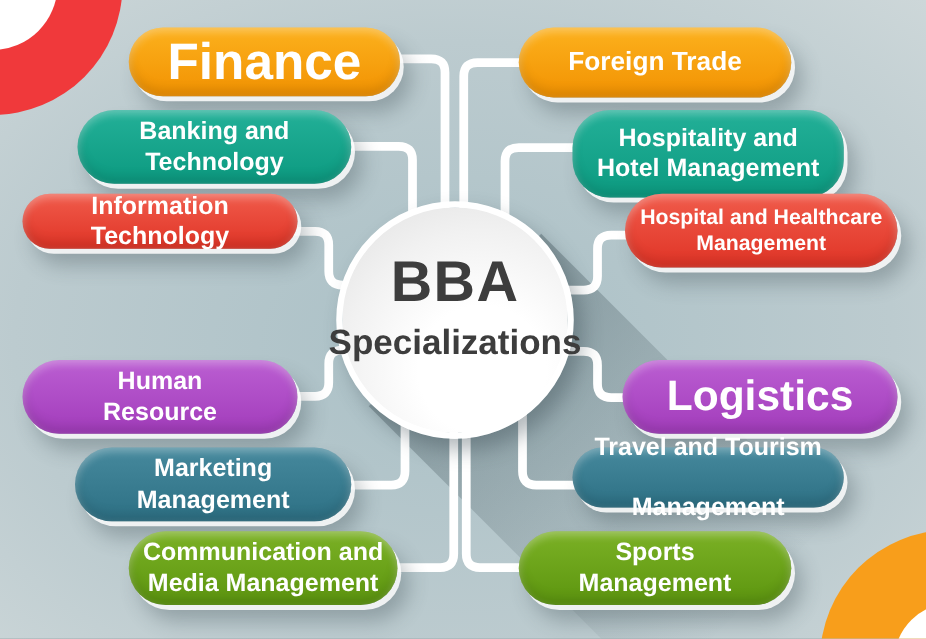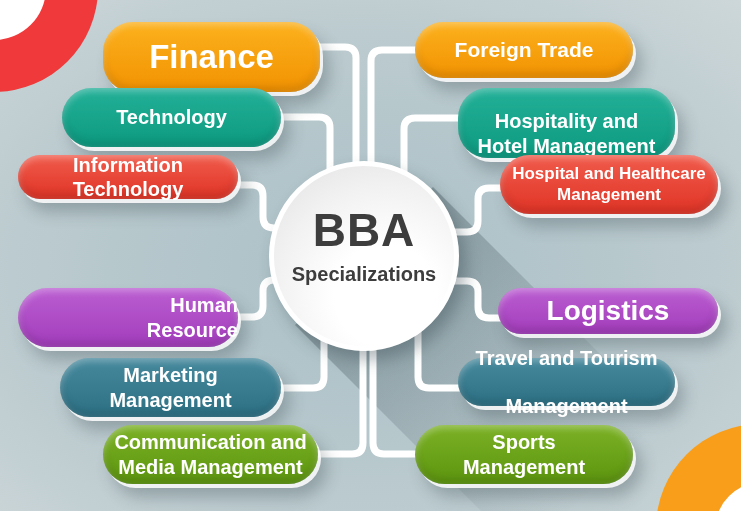--- a/index.html
+++ b/index.html
@@ -29,44 +29,44 @@
                9px 13px 16px rgba(55,70,78,.32),
                inset 0 3px 7px rgba(255,255,255,.33),
                inset 0 -5px 9px rgba(0,0,0,.12);
   }
   .c-orange{background:linear-gradient(180deg,var(--orange-0),var(--orange-1));}
   .c-teal  {background:linear-gradient(180deg,var(--teal-0),var(--teal-1));}
   .c-red   {background:linear-gradient(180deg,var(--red-0),var(--red-1));}
   .c-purple{background:linear-gradient(180deg,var(--purple-0),var(--purple-1));}
   .c-steel {background:linear-gradient(180deg,var(--steel-0),var(--steel-1));}
   .c-green {background:linear-gradient(180deg,var(--green-0),var(--green-1));}
-  .p-finance    {left:103px;top:22px;width:217px;height:70px;font-size:33px;}
+  .p-finance    {left:103px;top:22px;width:217px;height:55px;font-size:41px;}
   .p-banking    {left:62px; top:88px; width:219px;height:59px;}
   .p-it         {left:18px; top:155px;width:220px;height:44px;}
-  .p-hr         {left:18px; top:288px;width:220px;height:59px;align-items:flex-end;}
+  .p-hr         {left:18px; top:288px;width:220px;height:59px;}
   .p-marketing  {left:60px; top:358px;width:221px;height:59px;}
   .p-comm       {left:103px;top:425px;width:215px;height:59px;align-items:center;}
   .p-foreign    {left:415px;top:22px; width:218px;height:56px;font-size:21px;}
-  .p-hospitality{left:458px;top:88px; width:217px;height:70px;justify-content:flex-end;}
+  .p-hospitality{left:458px;top:88px; width:217px;height:70px;}
   .p-hospital   {left:500px;top:155px;width:218px;height:59px;font-size:17px;}
-  .p-logistics  {left:498px;top:288px;width:220px;height:46px;font-size:28px;}
+  .p-logistics  {left:498px;top:288px;width:220px;height:59px;font-size:34px;}
   .p-travel     {left:458px;top:358px;width:217px;height:48px;gap:24px;}
   .p-sports     {left:415px;top:425px;width:218px;height:59px;}
   
   .center-circle{
     position:absolute;left:269px;top:161px;width:190px;height:190px;border-radius:50%;
     box-sizing:border-box;border:5px solid #fff;
     background:radial-gradient(circle at 62% 72%,#ffffff 30%,#f1f1f1 65%,#e0e0e0 100%);
     display:flex;flex-direction:column;justify-content:center;align-items:center;
     box-shadow:7px 9px 16px rgba(55,70,78,.38);
     color:var(--center-text,#3d3d3d);text-align:center;
   }
   .center-circle .inner{transform:translateY(-12px);}
   .bba{font-size:46px;font-weight:bold;letter-spacing:1px;}
-  .spec{font-size:20px;font-weight:bold;margin-top:6px;}
+  .spec{font-size:28px;font-weight:bold;margin-top:6px;}
 </style>
 </head>
 <body>
 
 <div id="stage">
 
   <div class="ring ring-tl"></div>
   <div class="ring ring-tl-hole"></div>
   <div class="ring ring-br"></div>
   <div class="ring ring-br-hole"></div>
@@ -91,20 +91,21 @@
     <path class="connector" d="M277 388 H313 Q324 388 324 377 V332"></path>
     <path class="connector" d="M462 388 H429 Q418 388 418 377 V324"></path>
     <path class="connector" d="M314 454 H352 Q363 454 363 443 V335"></path>
     <path class="connector" d="M419 454 H384 Q373 454 373 443 V335"></path>
   </svg>
 
   <div class="pill c-orange p-finance">
     <span>Finance</span>
   </div>
   <div class="pill c-teal p-banking">
+    <span>Banking and</span>
     <span>Technology</span>
   </div>
   <div class="pill c-red p-it">
     <span>Information</span>
     <span>Technology</span>
   </div>
   <div class="pill c-purple p-hr">
     <span>Human</span>
     <span>Resource</span>
   </div>

